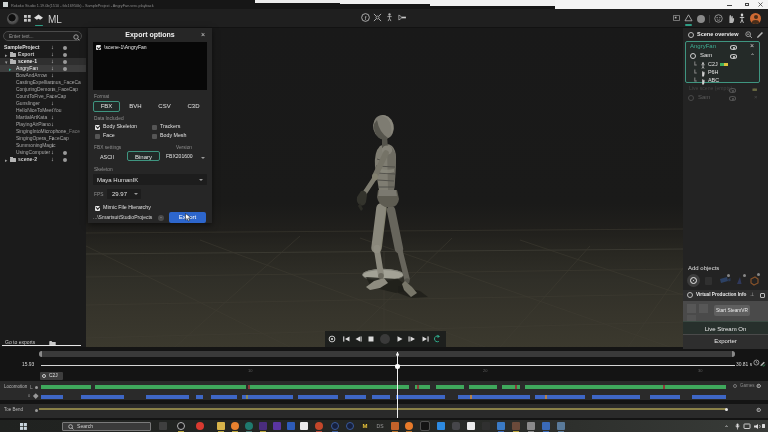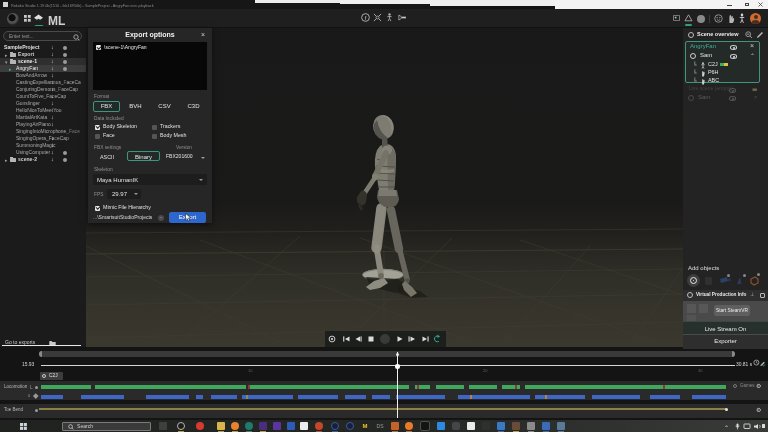--- a/index.html
+++ b/index.html
@@ -71,21 +71,21 @@
       <rect x="0" y="5" width="3.6" height="3.6" fill="#c9c9c9"></rect>
         <rect x="5" y="5" width="3.6" height="3.6" fill="#c9c9c9"></rect>
     </svg>
 
     <svg class="abs" style="left:34px;top:5px;" width="9" height="9" viewBox="0 0 11 10">
       <path d="M5.5 0 L11 4 L5.5 8 L0 4 Z" fill="#dcdcdc"></path>
       <path d="M5.5 5.2 L9.5 7.8 L5.5 10 L1.5 7.8 Z" fill="#222"></path>
     </svg>
     <div class="abs" style="left:35px;top:15.5px;width:8px;height:1.6px;background:#2e9d84;border-radius:1px;"></div>
 
-    <div class="abs" style="left:48px;top:5px;font-size:12px;font-weight:700;color:#cfcfcf;">ML</div>
+    <div class="abs" style="left:48px;top:5px;font-size:10px;font-weight:400;color:#cfcfcf;">ML</div>
 
     <svg class="abs" style="left:361px;top:4px" width="9" height="9" viewBox="0 0 10 10">
       <circle cx="5" cy="5" r="4.3" fill="none" stroke="#c9c9c9" stroke-width="0.9"></circle>
       <text x="5" y="7.3" font-size="6.5" fill="#c9c9c9" text-anchor="middle" font-family="Liberation Sans">f</text>
     </svg>
     <svg class="abs" style="left:373px;top:4px" width="9" height="9" viewBox="0 0 10 10">
       <path d="M1 1 L3.5 3.5 M9 1 L6.5 3.5 M1 9 L3.5 6.5 M9 9 L6.5 6.5" stroke="#c9c9c9" stroke-width="0.9" fill="none"></path>
       <circle cx="5" cy="5" r="1.6" fill="none" stroke="#c9c9c9" stroke-width="0.8"></circle>
     </svg>
     <svg class="abs" style="left:385px;top:4px" width="9" height="9" viewBox="0 0 10 10">

